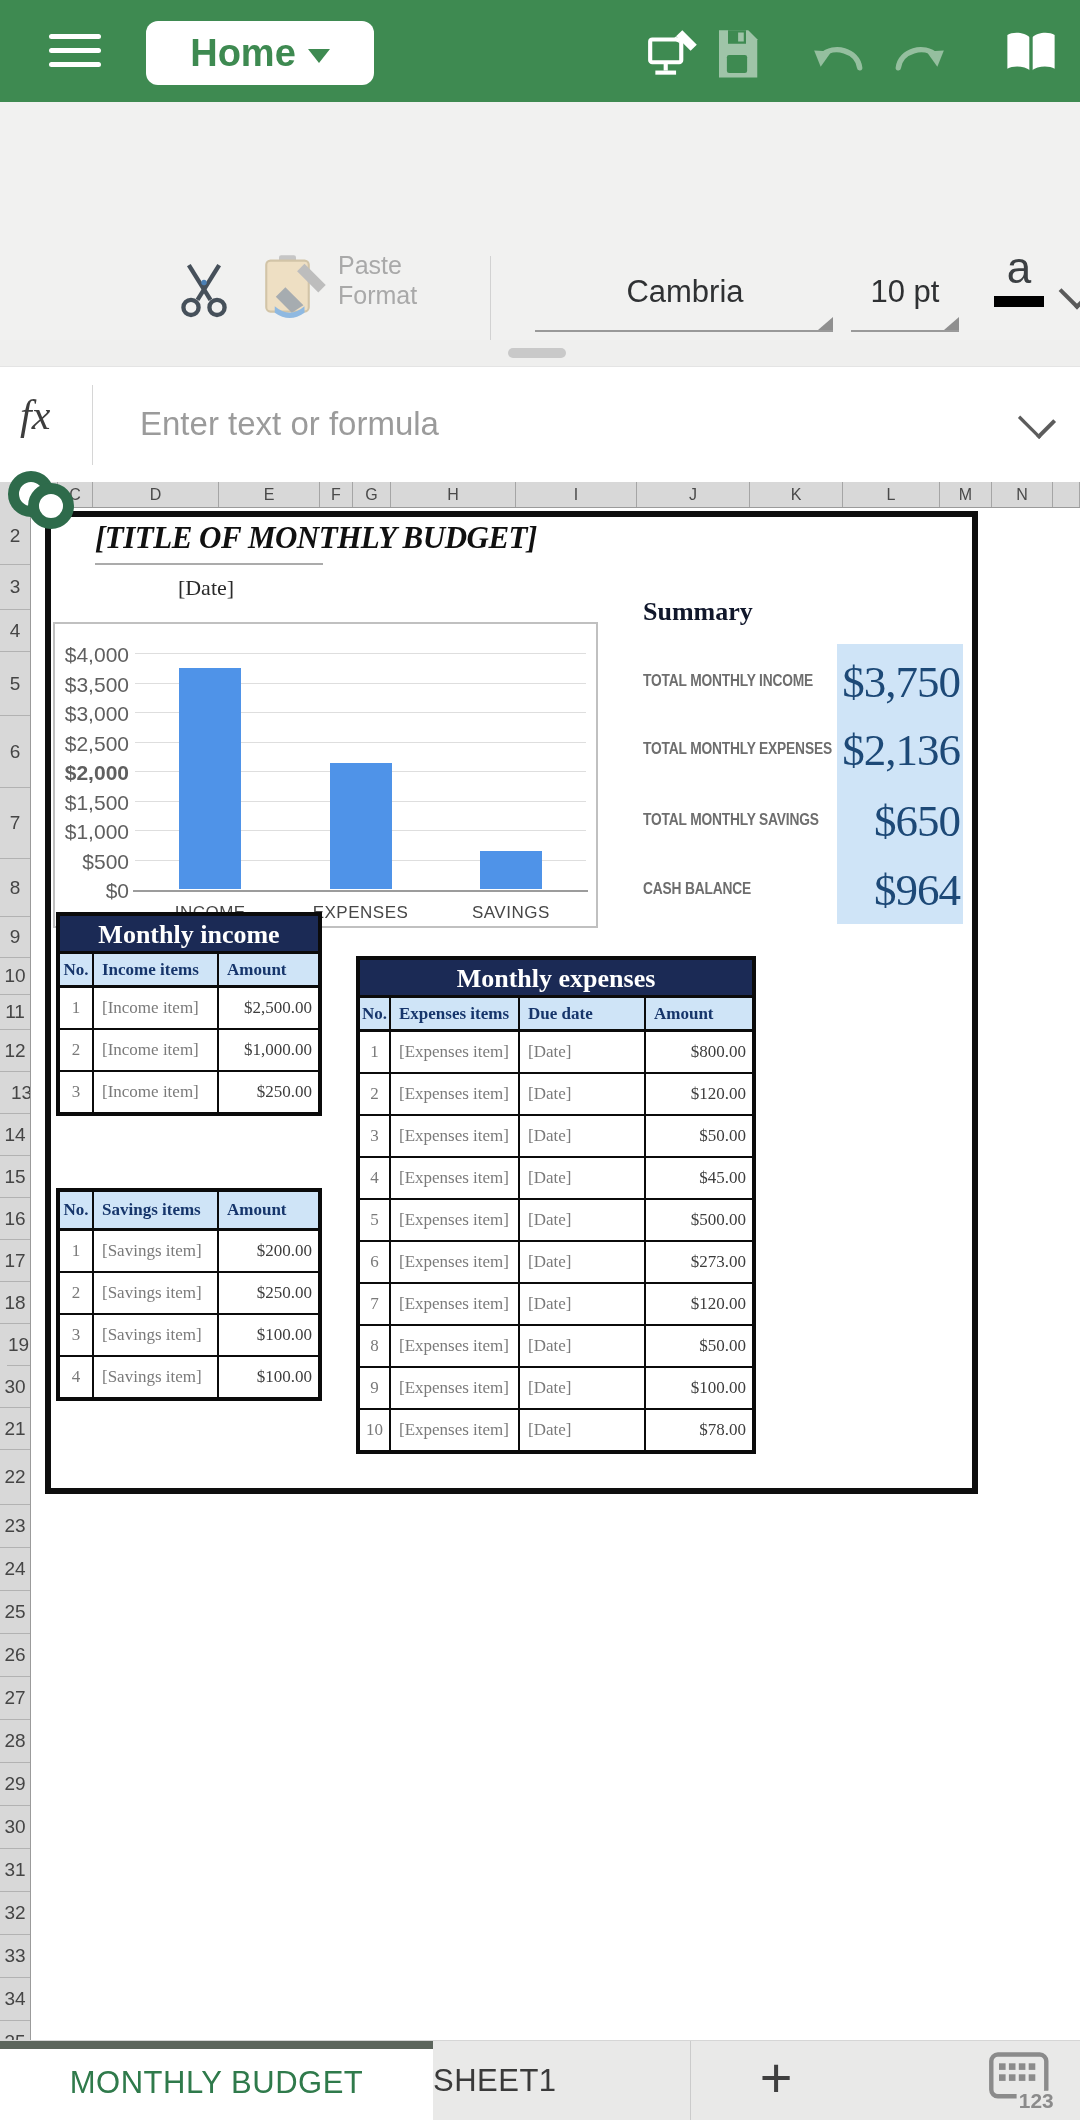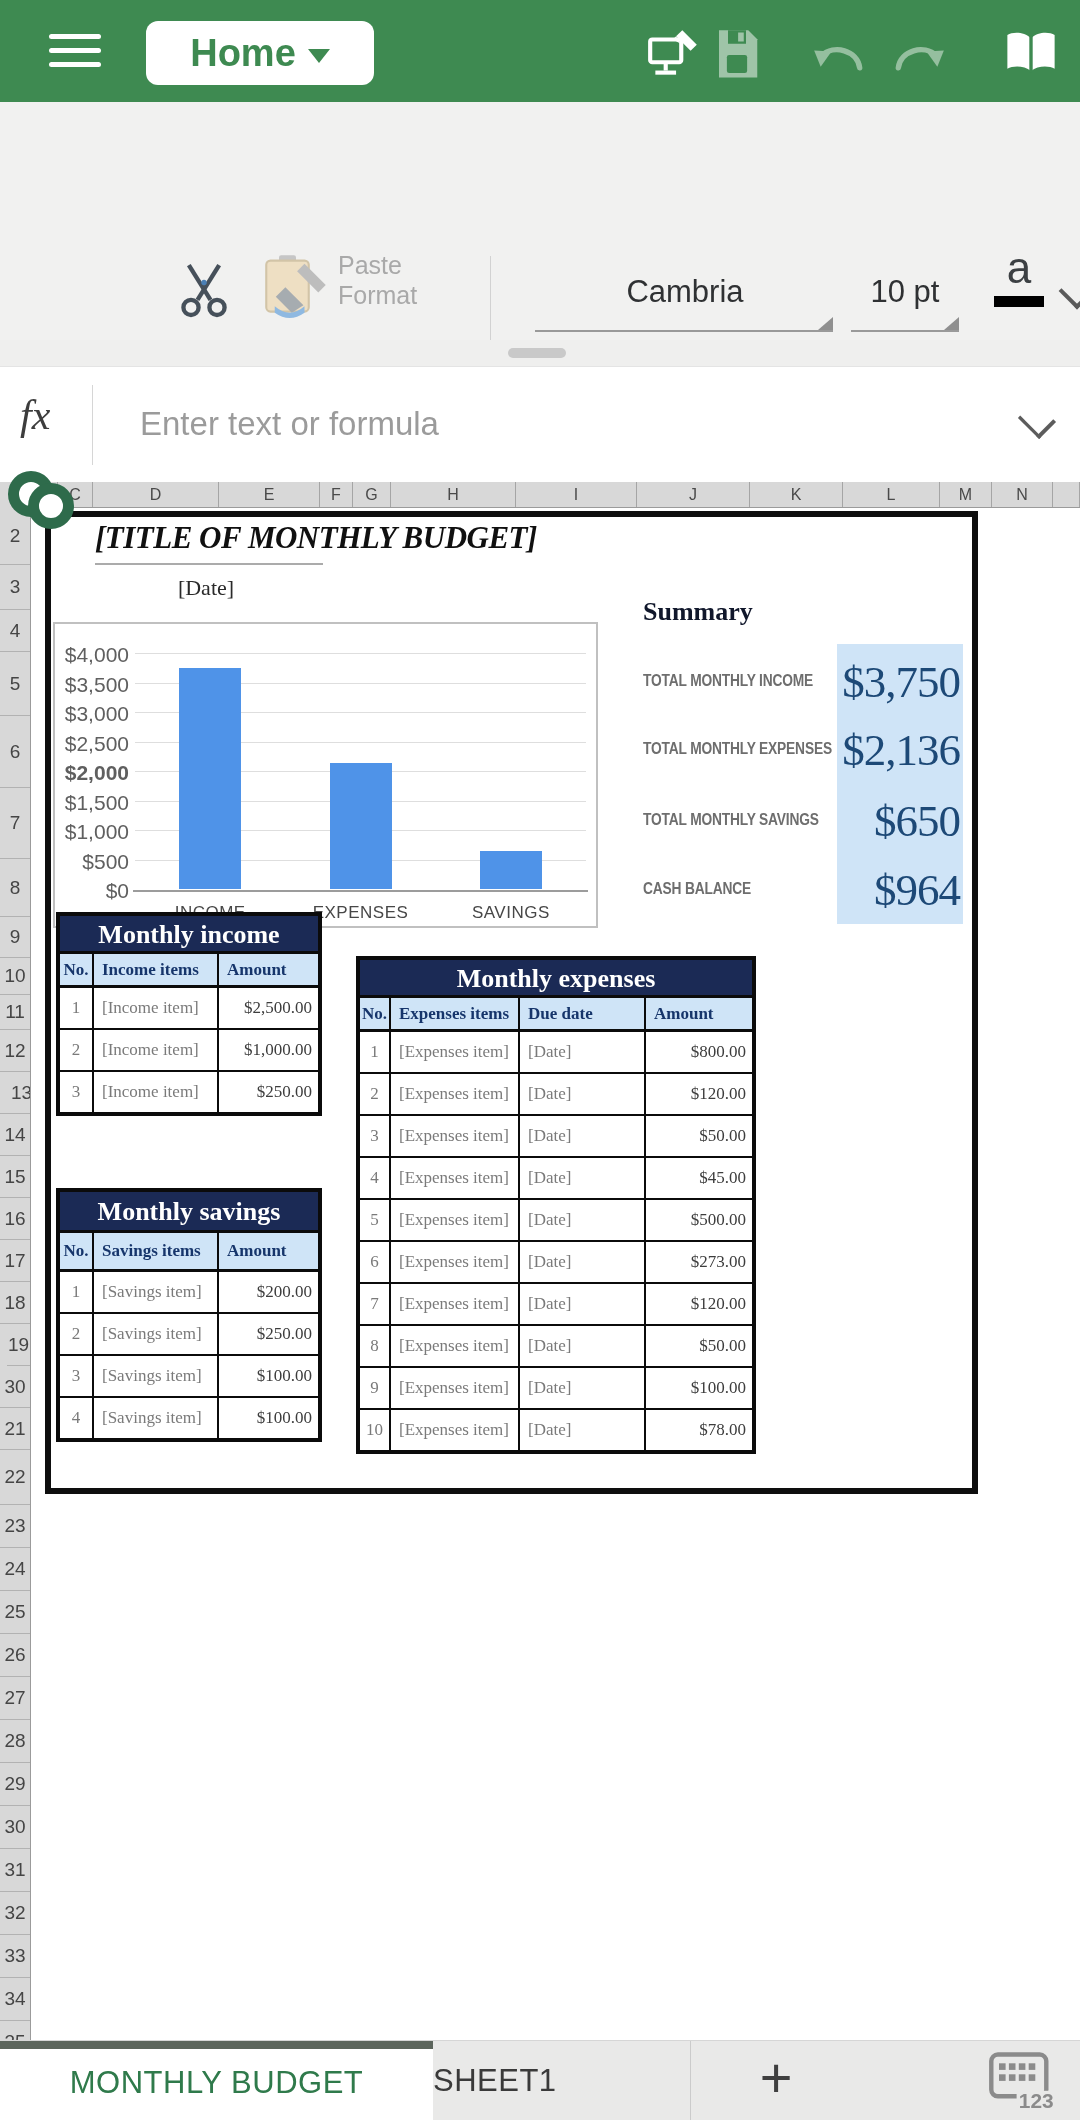--- a/index.html
+++ b/index.html
@@ -427,21 +427,20 @@
           <div class="bt-cell al-r c-dark" style="width: 106px; height: 40px; line-height: 40px;">$100.00</div>
         </div>
         <div class="bt-row">
           <div class="bt-cell al-c c-gray" style="width: 31px; height: 40px; line-height: 40px;">10</div>
           <div class="bt-cell al-l c-gray" style="width: 129px; height: 40px; line-height: 40px;">[Expenses item]</div>
           <div class="bt-cell al-l c-gray" style="width: 126px; height: 40px; line-height: 40px;">[Date]</div>
           <div class="bt-cell al-r c-dark" style="width: 106px; height: 40px; line-height: 40px;">$78.00</div>
         </div>
       </div>
       <div class="btable" style="left: 56px; top: 1188px; width: 258px;">
-        <div class="bt-title" style="height: 38px; line-height: 40px;">Monthly savings</div>
         <div class="bt-row hdr">
           <div class="bt-cell al-c" style="width: 34px; height: 36px; line-height: 36px;">No.</div>
           <div class="bt-cell al-l" style="width: 125px; height: 36px; line-height: 36px;">Savings items</div>
           <div class="bt-cell al-l" style="width: 99px; height: 36px; line-height: 36px;">Amount</div>
         </div>
         <div class="bt-row">
           <div class="bt-cell al-c c-gray" style="width: 34px; height: 40px; line-height: 40px;">1</div>
           <div class="bt-cell al-l c-gray" style="width: 125px; height: 40px; line-height: 40px;">[Savings item]</div>
           <div class="bt-cell al-r c-dark" style="width: 99px; height: 40px; line-height: 40px;">$200.00</div>
         </div>

